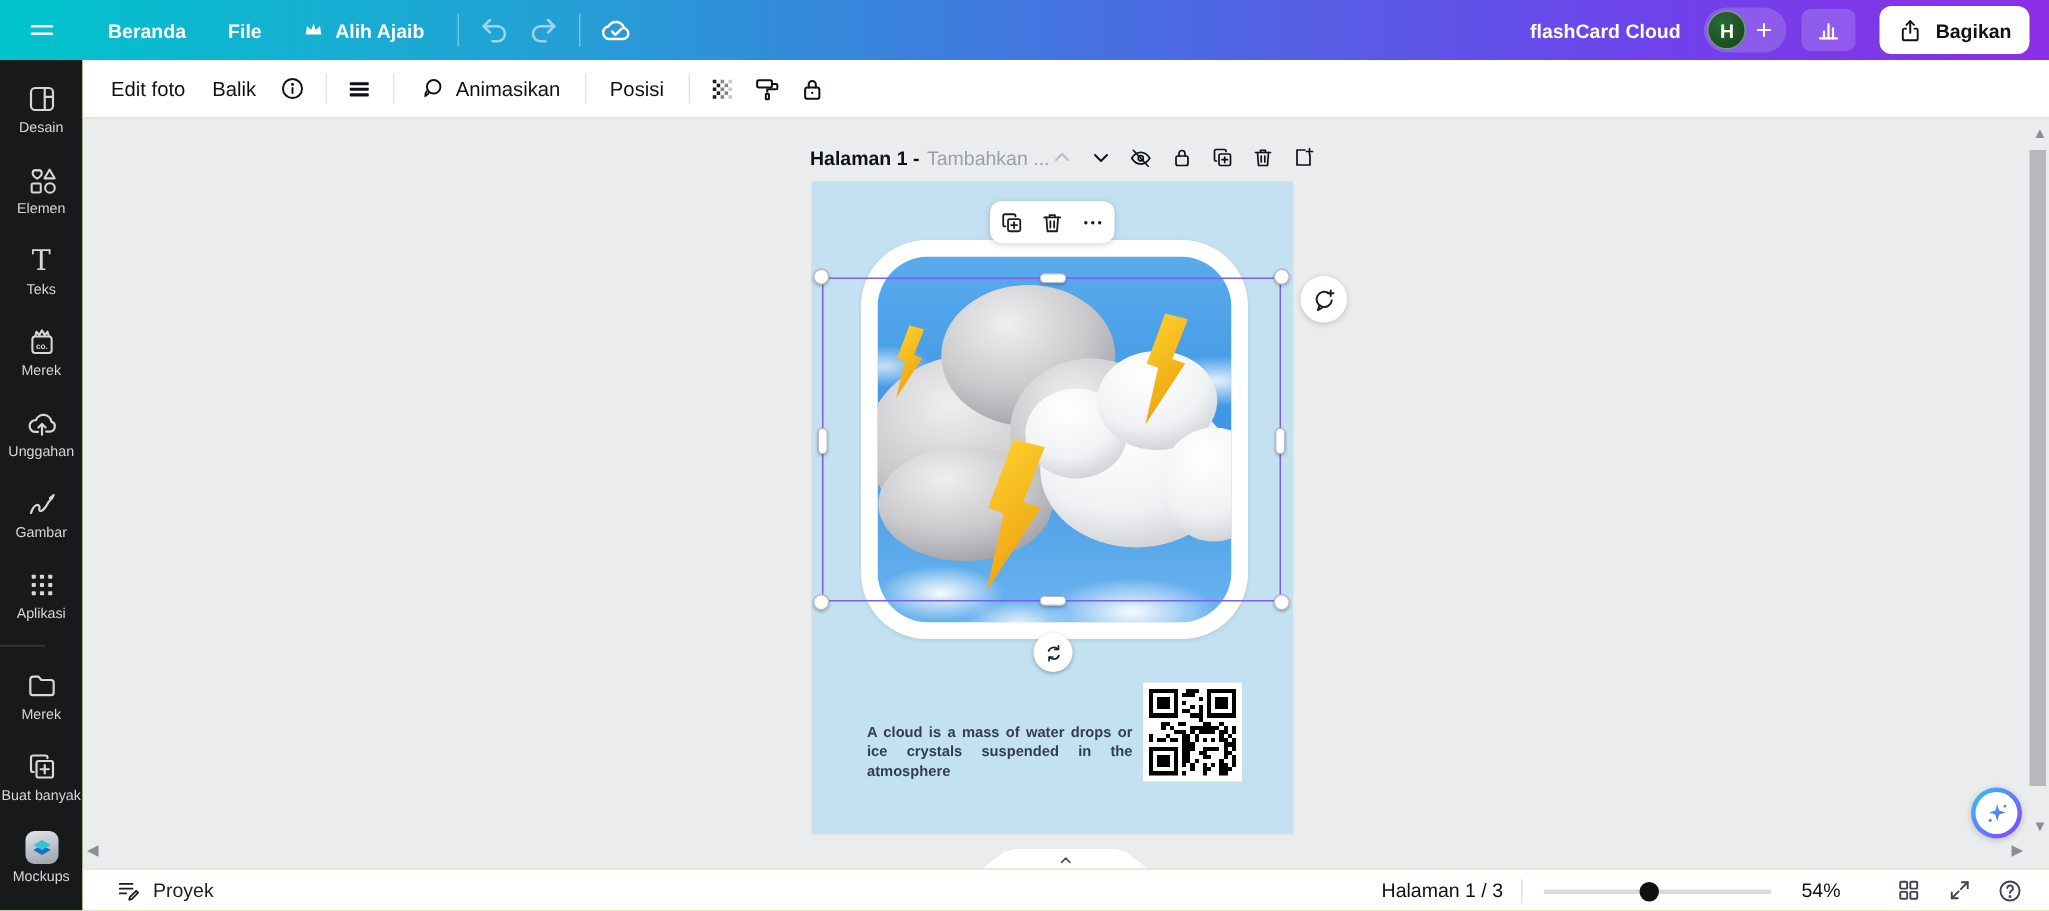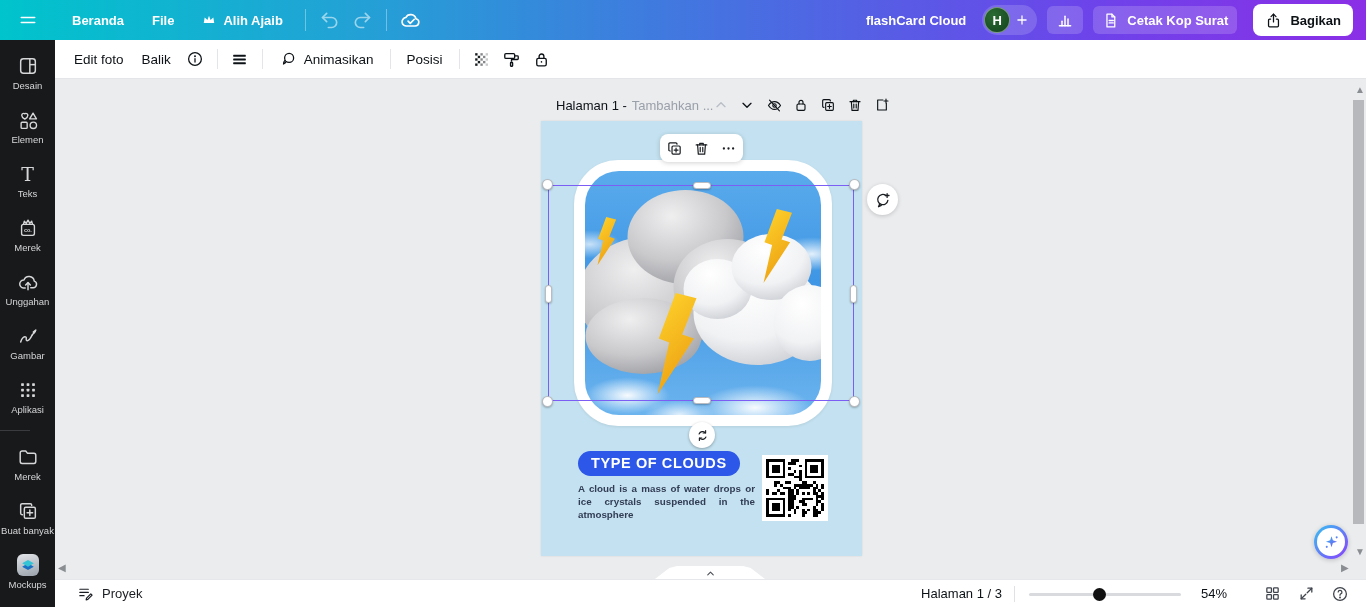--- a/index.html
+++ b/index.html
@@ -38,21 +38,21 @@
   
   .toolbar2 { position:absolute; left:55px; top:40px; width:1311px; height:39px; background:#fff; border-bottom:1px solid #e3e5e8;
     display:flex; align-items:center; padding-left:10px; color:#0d1216; }
   .t2-btn { padding:6px 9px; font-size:13.5px; font-weight:500; color:#0d1216; border-radius:6px; display:flex; align-items:center; gap:7px; }
   .t2-icon { width:30px; height:30px; display:flex; align-items:center; justify-content:center; border-radius:6px; color:#0d1216; }
   .t2-divider { width:1px; height:20px; background:#e3e5e8; margin:0 7px; }
 
   
   .workspace { position:absolute; left:55px; top:79px; width:1311px; height:500px; background:#ebecee; }
   .page-header { position:absolute; left:485px; top:16px; width:324px; height:20px; display:flex; align-items:center; font-size:13px; }
-  .ph-title { font-weight:400; color:#0d1216; white-space:nowrap;margin-left:16px; }
+  .ph-title { font-weight:700; color:#0d1216; white-space:nowrap; }
   .ph-placeholder { color:#9aa0aa; margin-left:5px; white-space:nowrap; }
   .ph-icons { margin-left:auto; display:flex; align-items:center; gap:9px; color:#3f444c; }
   .ph-icons .disabled { color:#b9bdc5; }
 
   .page { position:absolute; left:486px; top:42px; width:321px; height:435px; background:#c3e1f0; box-shadow:0 0 2px rgba(0,0,0,.1); }
 
   .frame { position:absolute; left:33px; top:39px; width:258px; height:266px; background:#fff; border-radius:44px; box-shadow:0 1px 3px rgba(0,0,0,.08); }
   .photo { position:absolute; left:11px; top:11px; right:11px; bottom:11px; border-radius:34px; overflow:hidden;
     background:
       radial-gradient(60px 26px at 18% 92%, rgba(255,255,255,.95), rgba(255,255,255,0) 70%),
@@ -171,30 +171,20 @@
       </div>
       <button class="tb-soft-btn">
         <span>
           <svg viewBox="0 0 24 24" width="18" height="18" fill="none" stroke="currentColor" stroke-width="2" stroke-linecap="round">
               <path d="M4.5 19.5h15"></path>
               <path d="M8 19.5v-6"></path>
               <path d="M12 19.5V7"></path>
               <path d="M16 19.5v-9"></path>
             </svg>
         </span>
-      </button>
-      <button class="tb-soft-btn">
-        <span>
-          <svg viewBox="0 0 24 24" width="17" height="17" fill="none" stroke="currentColor" stroke-width="1.8" stroke-linecap="round" stroke-linejoin="round">
-              <path d="M7 3h7l4 4v14H7z"></path>
-              <path d="M14 3v4h4"></path>
-              <path d="M10 12h6M10 15.5h6"></path>
-            </svg>
-        </span>
-        <span>Cetak Kop Surat</span>
       </button>
       <button class="share-btn">
         <span>
           <svg viewBox="0 0 24 24" width="17" height="17" fill="none" stroke="currentColor" stroke-width="1.8" stroke-linecap="round" stroke-linejoin="round">
               <path d="M8 10H6.5A1.5 1.5 0 0 0 5 11.5v8A1.5 1.5 0 0 0 6.5 21h11a1.5 1.5 0 0 0 1.5-1.5v-8A1.5 1.5 0 0 0 17.5 10H16"></path>
               <path d="M12 14V3"></path>
               <path d="M8.5 6.5L12 3l3.5 3.5"></path>
             </svg>
         </span>
         <span>Bagikan</span>
@@ -537,21 +527,20 @@
           <span>
             <svg viewBox="0 0 24 24" width="17" height="17" fill="currentColor">
                 <circle cx="5.5" cy="12" r="1.6"></circle>
                 <circle cx="12" cy="12" r="1.6"></circle>
                 <circle cx="18.5" cy="12" r="1.6"></circle>
               </svg>
           </span>
         </button>
       </div>
 
-      <div class="pill-title">TYPE OF CLOUDS</div>
       <p class="card-body">A cloud is a mass of water drops or ice crystals suspended in the atmosphere</p>
 
       <div class="qr">
         <svg viewBox="0 0 21 21" width="58" height="58" shape-rendering="crispEdges">
             <rect x="9" y="0" width="1" height="1" fill="#000"></rect>
             <rect x="10" y="0" width="1" height="1" fill="#000"></rect>
             <rect x="11" y="0" width="1" height="1" fill="#000"></rect>
             <rect x="8" y="1" width="1" height="1" fill="#000"></rect>
             <rect x="9" y="1" width="1" height="1" fill="#000"></rect>
             <rect x="10" y="1" width="1" height="1" fill="#000"></rect>

